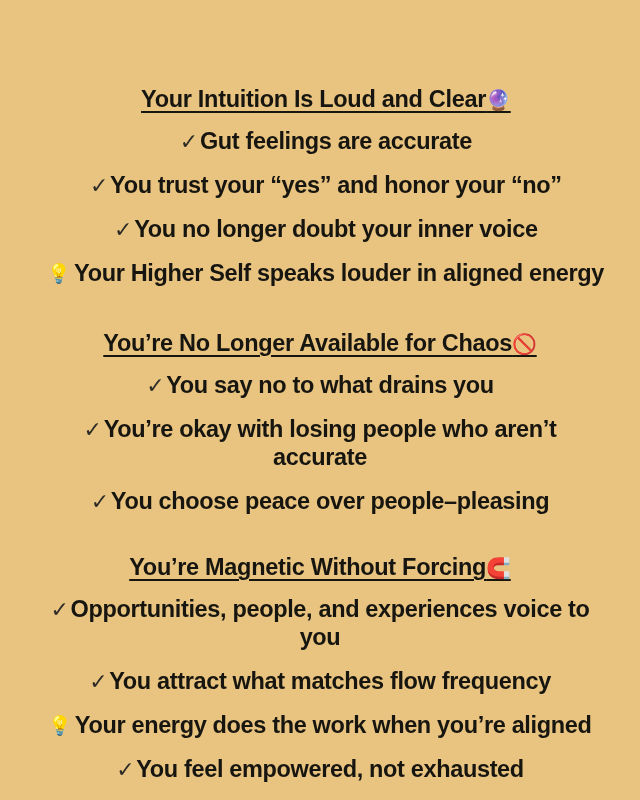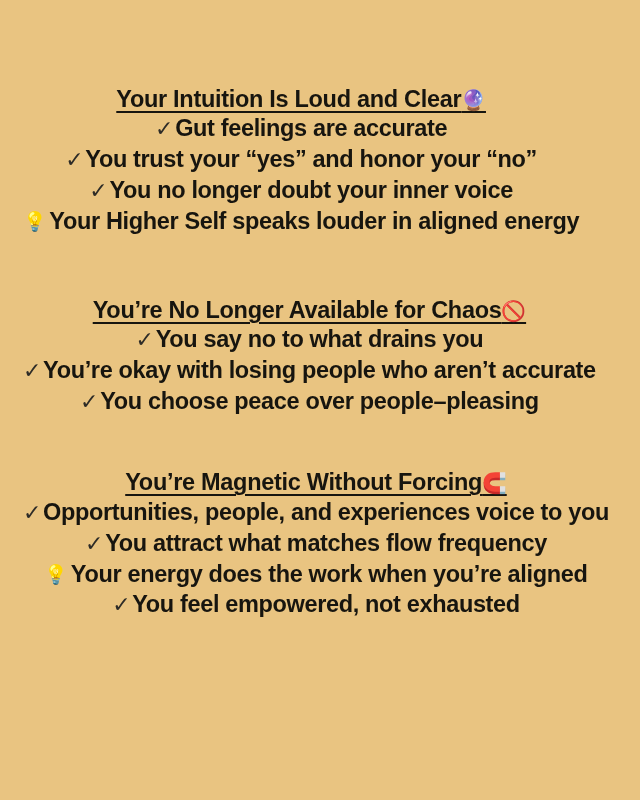--- a/index.html
+++ b/index.html
@@ -13,21 +13,21 @@
     font-family: "Liberation Sans", sans-serif;
   }
   #poster {
     width: 640px;
     height: 800px;
     background: #e9c481;
     box-sizing: border-box;
     padding: 0 18px;
     display: flex;
     flex-direction: column;
-    align-items: flex-start;
+    align-items: flex-end;
   }
   .spacer-top { height: 86px; flex: 0 0 auto; }
   .block { margin: 0; padding: 0; }
   .block-gap-1 { height: 58px; }
   .block-gap-2 { height: 50px; }
   .heading {
     text-align: center;
     font-size: 23.5px;
     font-weight: bold;
     color: #17150f;
@@ -47,21 +47,21 @@
     text-underline-offset: 3.5px;
     font-size: 20px;
   }
   .line {
     text-align: center;
     font-size: 23.5px;
     font-weight: bold;
     color: #17150f;
     letter-spacing: -0.35px;
     line-height: 1.19;
-    margin: 3px;
+    margin: 16px;
     padding: 0 2px;
   }
   .bullet-check {
     color: #2e2c27;
     font-weight: normal;
     font-size: 22px;
     padding-right: 2px;
   }
   .bullet-bulb {
     font-size: 19px;

